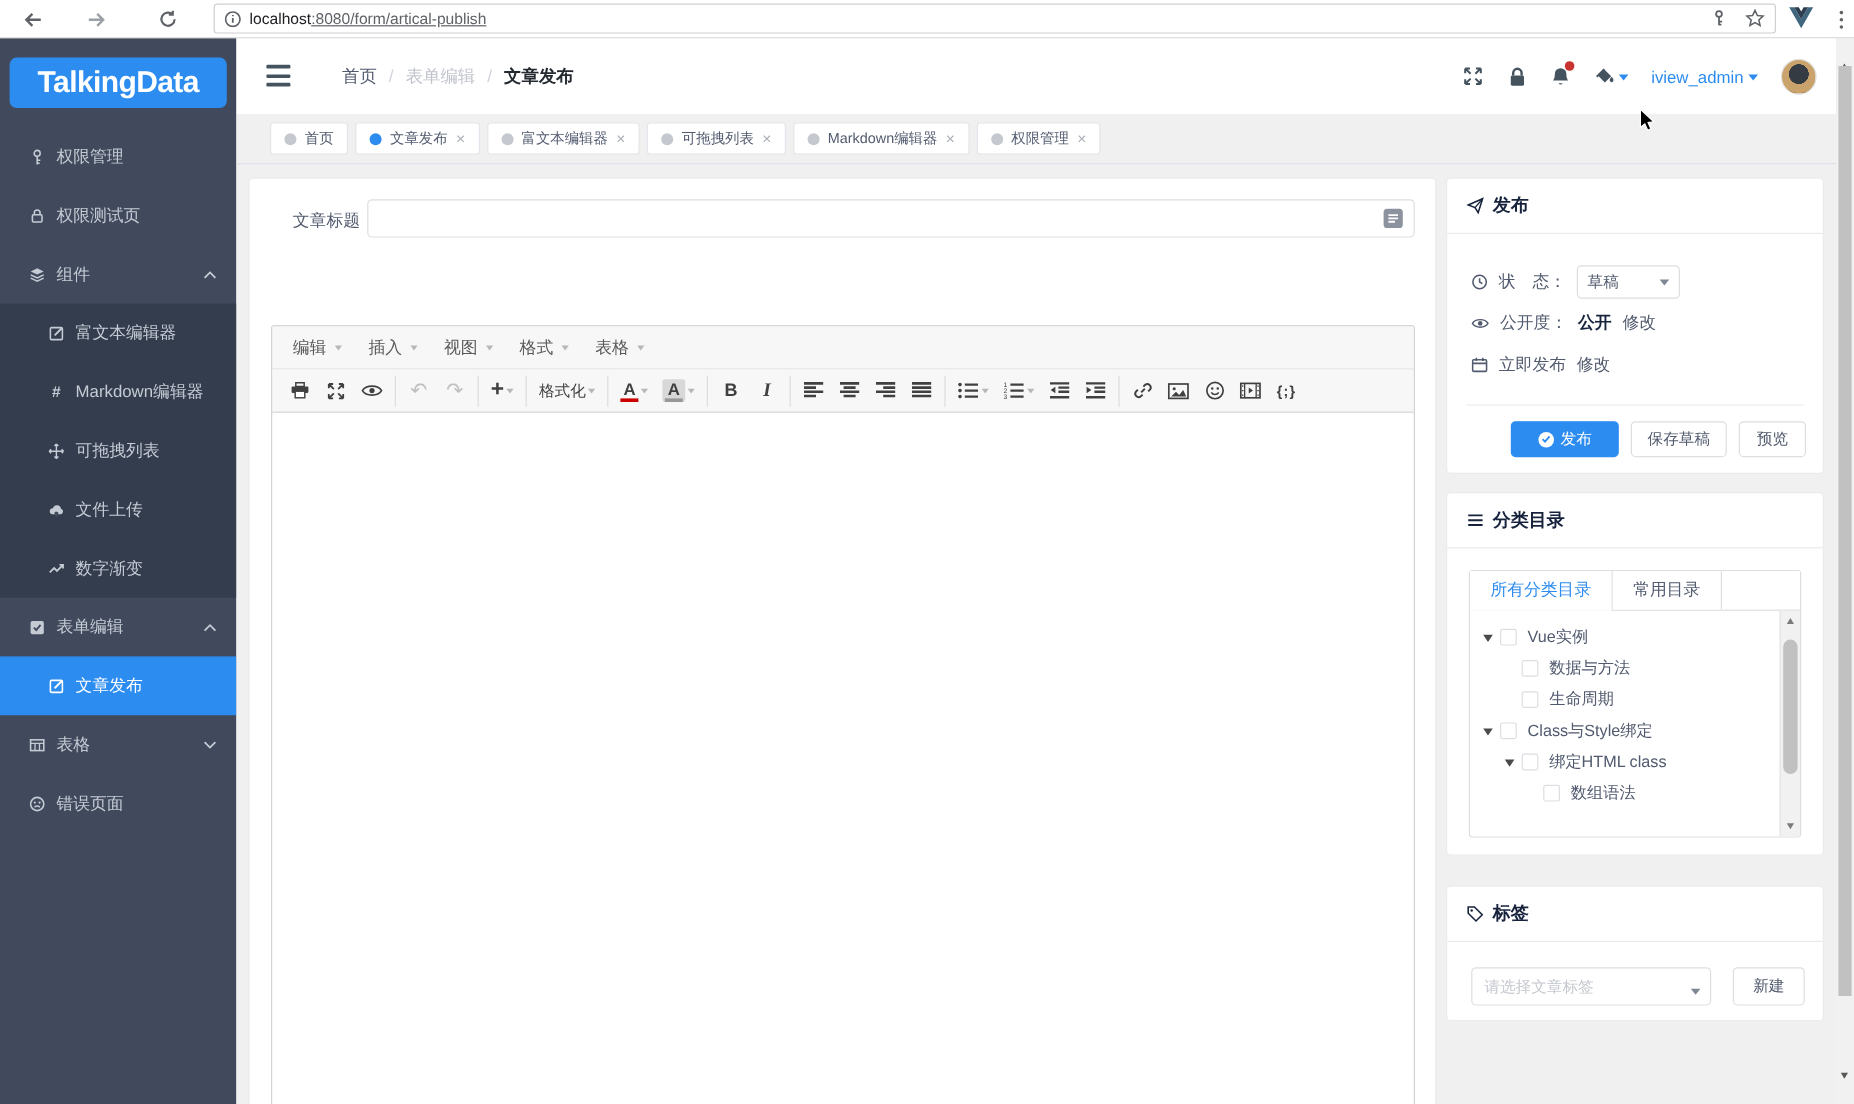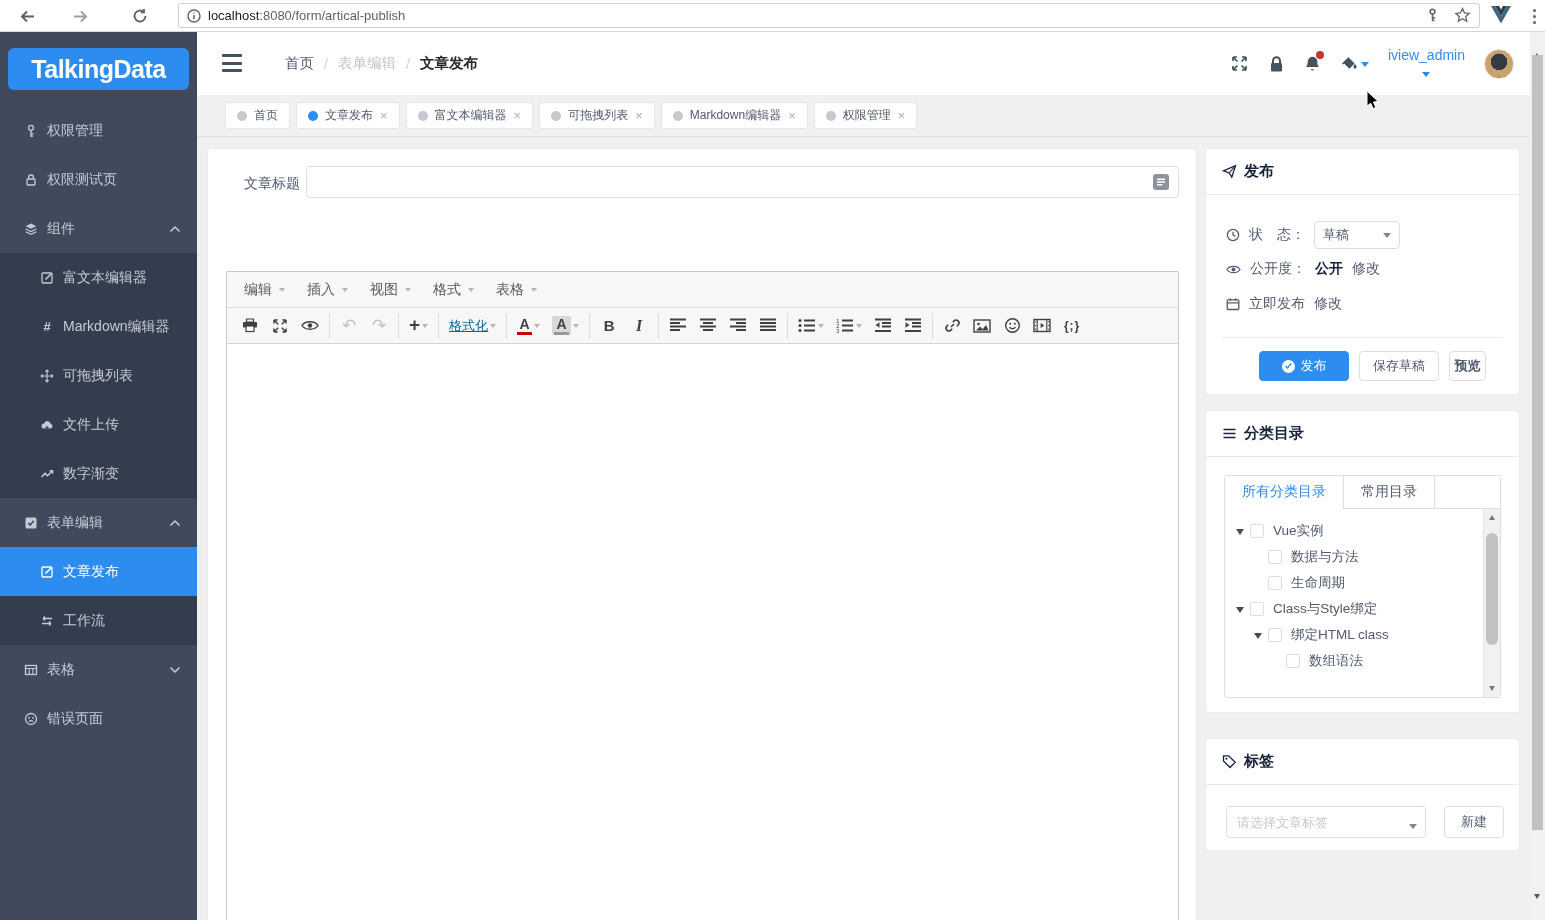--- a/index.html
+++ b/index.html
@@ -6,21 +6,21 @@
   html,body { width:1545px; height:920px; overflow:hidden; }
   body { position:relative; font-family:"Liberation Sans", sans-serif; background:#f0f0f0; font-size:14px; }
   svg { display:block; }
 
   
   .browser { position:absolute; left:0; top:0; width:1545px; height:32px; background:#ffffff; border-bottom:1px solid #d8d8d8; }
   .nav-ic { position:absolute; top:4px; width:24px; height:24px; display:flex; align-items:center; justify-content:center; color:#5f6368; }
   .nav-ic.dis { color:#9aa0a6; }
   .urlbox { position:absolute; left:178px; top:3px; width:1302px; height:25px; border:1px solid #d0d0d0; border-radius:3px; background:#fff; display:flex; align-items:center; padding:0 8px; gap:7px; }
   .urltext { font-size:13px; color:#202124; white-space:nowrap; }
-  .urltext .rest { color:#5f6368; }
+  .urltext .rest { color:#5f6368;text-decoration:underline; }
   .urlbox .right { margin-left:auto; display:flex; align-items:center; gap:14px; }
   .vue-ic { position:absolute; left:1490px; top:5px; }
   .kebab { position:absolute; left:1526px; top:5px; width:16px; height:22px; display:flex; flex-direction:column; align-items:center; justify-content:center; gap:3px; }
   .kebab i { width:3px; height:3px; border-radius:50%; background:#5f6368; }
 
   
   .sidebar { position:absolute; left:0; top:32px; width:197px; height:888px; background:#414a5c; }
   .logo { position:absolute; left:8px; top:16px; width:181px; height:42px; background:#2d8cf0; border-radius:6px; color:#fff; font-weight:bold; font-size:25px; display:flex; align-items:center; justify-content:center; letter-spacing:-0.5px; }
   .smenu { position:absolute; left:0; top:74px; right:0; }
   .srow { height:49px; display:flex; align-items:center; padding:0 16px 0 24px; gap:9px; color:#c5cbd5; font-size:14px; cursor:pointer; }
@@ -38,21 +38,21 @@
   .crumb1 { color:#515a6e; }
   .crumb-sep { color:#d0d3d9; }
   .crumb2 { color:#c0c4cc; }
   .crumb3 { color:#24292f; font-weight:bold; }
   .hicons { position:absolute; right:16px; top:0; height:63px; display:flex; align-items:center; gap:19px; }
   .hic { position:relative; color:#45535f; cursor:pointer; }
   .badge { position:absolute; right:-3px; top:-4px; width:8px; height:8px; border-radius:50%; background:#c8342f; }
   .theme-wrap { display:flex; align-items:center; gap:3px; }
   .caret { width:0; height:0; border:4px solid transparent; border-top-width:5px; border-top-color:#9aa0a6; margin-top:5px; }
   .caret.blue { border-top-color:#2d8cf0; }
-  .uname { color:#2d8cf0; font-size:14px; display:flex; align-items:center; gap:4px; cursor:pointer;flex-direction:column; }
+  .uname { color:#2d8cf0; font-size:14px; display:flex; align-items:center; gap:4px; cursor:pointer; }
   .avatar { width:30px; height:30px; border-radius:50%; background:radial-gradient(circle at 50% 42%, #343b43 0 38%, #c9a36b 39% 72%, #b08448 73%); border:1px solid #e3e3e3; }
 
   
   .tabbar { position:absolute; left:197px; top:95px; width:1333px; height:42px; background:#f0f0f0; border-bottom:1px solid #dadfe6; display:flex; align-items:center; padding-left:28px; gap:6px; }
   .ptab { height:27px; background:#fff; border:1px solid #e3e6ea; border-radius:3px; display:inline-flex; align-items:center; gap:7px; padding:0 11px; font-size:12px; color:#515a6e; cursor:pointer; }
   .ptab .dot { width:10px; height:10px; border-radius:50%; background:#c5c8ce; }
   .ptab.active .dot { background:#2d8cf0; }
   .ptab .x { color:#a9adb5; font-size:13px; line-height:1; }
 
   
@@ -69,21 +69,21 @@
   .mitem { display:flex; align-items:center; gap:7px; padding:0 11px; font-size:14px; color:#595959; height:100%; cursor:pointer; }
   .mcaret { width:0; height:0; border:3.5px solid transparent; border-top-width:4.5px; border-top-color:#b7b7b7; margin-top:4px; }
   .toolbar { height:36px; background:#f7f7f7; border-bottom:1px solid #d6d6d6; display:flex; align-items:center; padding:0 4px; }
   .tgroup { display:flex; align-items:center; height:26px; padding:0 4px; border-right:1px solid #ddd; }
   .tgroup:last-child { border-right:none; }
   .tbtn { width:30px; height:26px; display:flex; align-items:center; justify-content:center; color:#404040; cursor:pointer; border-radius:2px; gap:2px; }
   .tbtn.wide { width:auto; padding:0 6px; }
   .tbtn.dis { color:#c0c0c0; }
   .uglyph { font-size:17px; line-height:1; }
   .plus { font-size:19px; font-weight:bold; line-height:1; margin-top:-2px; }
-  .fmt-label { font-size:13px; color:#0369a1;text-decoration:underline; }
+  .fmt-label { font-size:13px; color:#404040; }
   .letterA { font-size:14px; font-weight:bold; line-height:1; display:block; text-align:center; }
   .abar { display:block; width:15px; height:3px; margin-top:1px; }
   .abar.red { background:#c00; }
   .abar.gray { background:#989898; }
   .abg { background:#d8d8d8; border-radius:2px; padding:1px 2px 0; }
   .b글 { font-weight:bold; font-size:15px; }
   .iglyph { font-style:italic; font-family:"Liberation Serif", serif; font-size:16px; font-weight:bold; }
   .codeg { font-size:12px; font-weight:bold; letter-spacing:1px; }
   .ed-body { position:absolute; left:0; right:0; top:73px; bottom:0; background:#fff; }
 
@@ -93,21 +93,21 @@
   .prow { position:absolute; left:20px; display:flex; align-items:center; gap:9px; font-size:14px; color:#515a6e; }
   .status-select { width:86px; height:28px; border:1px solid #dcdee2; border-radius:4px; display:flex; align-items:center; padding:0 8px; font-size:13px; color:#515a6e; cursor:pointer; }
   .status-select .caret { margin-left:auto; border-top-color:#808695; }
   .bold-val { font-weight:bold; color:#17233d; }
   .modlink { color:#515a6e; cursor:pointer; }
   .pdivider { position:absolute; left:16px; right:16px; top:188px; height:1px; background:#ececec; }
   .btnrow { position:absolute; left:53px; top:202px; display:flex; gap:10px; }
   .btn { height:30px; border-radius:4px; font-size:13px; display:inline-flex; align-items:center; justify-content:center; cursor:pointer; background:#fff; border:1px solid #dcdee2; color:#515a6e; }
   .btn-primary { background:#2d8cf0; border-color:#2d8cf0; color:#fff; width:90px; gap:6px; }
   .btn-save { width:80px; }
-  .btn-prev { width:37px;font-weight:bold; }
+  .btn-prev { width:56px; }
   .chk-circ { width:13px; height:13px; border-radius:50%; background:#fff; display:flex; align-items:center; justify-content:center; }
 
   .cat-card { left:1008px; top:273px; width:315px; height:303px; }
   .cat-box { position:absolute; left:18px; right:18px; top:64px; bottom:14px; border:1px solid #dcdee2; border-radius:3px; background:#fff; }
   .cat-tabs { height:33px; display:flex; border-bottom:1px solid #dcdee2; background:#fff; }
   .cat-tab { padding:0 17px; display:flex; align-items:center; font-size:14px; color:#515a6e; cursor:pointer; border-right:1px solid #dcdee2; background:#fff; position:relative; }
   .cat-tab.active { color:#2d8cf0;text-align:center; }
   .cat-tab.active:after { content:""; position:absolute; left:0; right:0; bottom:-1px; height:1px; background:#fff; }
   .tree { position:absolute; left:0; right:17px; top:33px; bottom:0; overflow:hidden; padding-top:9px; }
   .tree-row { height:26px; display:flex; align-items:center; font-size:13.5px; color:#515a6e; }
@@ -294,28 +294,20 @@
     <div class="srow sub active">
       <span>
           <svg width="14" height="14" viewBox="0 0 14 14">
             <rect x="2" y="2" width="10" height="10" rx="1" fill="none" stroke="currentColor" stroke-width="1.3"></rect>
             <path d="M5.5 8.5l6-6" stroke="currentColor" stroke-width="1.6"></path>
           </svg>
         </span>
       <span class="lbl">文章发布</span>
     </div>
 
-    <div class="srow sub">
-      <span>
-          <svg width="14" height="14" viewBox="0 0 14 14">
-            <path d="M12 4.5H3M3 4.5l2-2M3 4.5l2 2M2 9.5h9M11 9.5l-2-2M11 9.5l-2 2" fill="none" stroke="currentColor" stroke-width="1.3"></path>
-          </svg>
-        </span>
-      <span class="lbl">工作流</span>
-    </div>
 
     <div class="srow">
       <span>
           <svg width="14" height="14" viewBox="0 0 14 14">
             <rect x="1.5" y="2.5" width="11" height="9" fill="none" stroke="currentColor" stroke-width="1.3"></rect>
             <path d="M1.5 5.5h11M5.2 5.5v6M8.9 5.5v6" stroke="currentColor" stroke-width="1.1"></path>
           </svg>
         </span>
       <span class="lbl">表格</span>
       <span class="chev">

